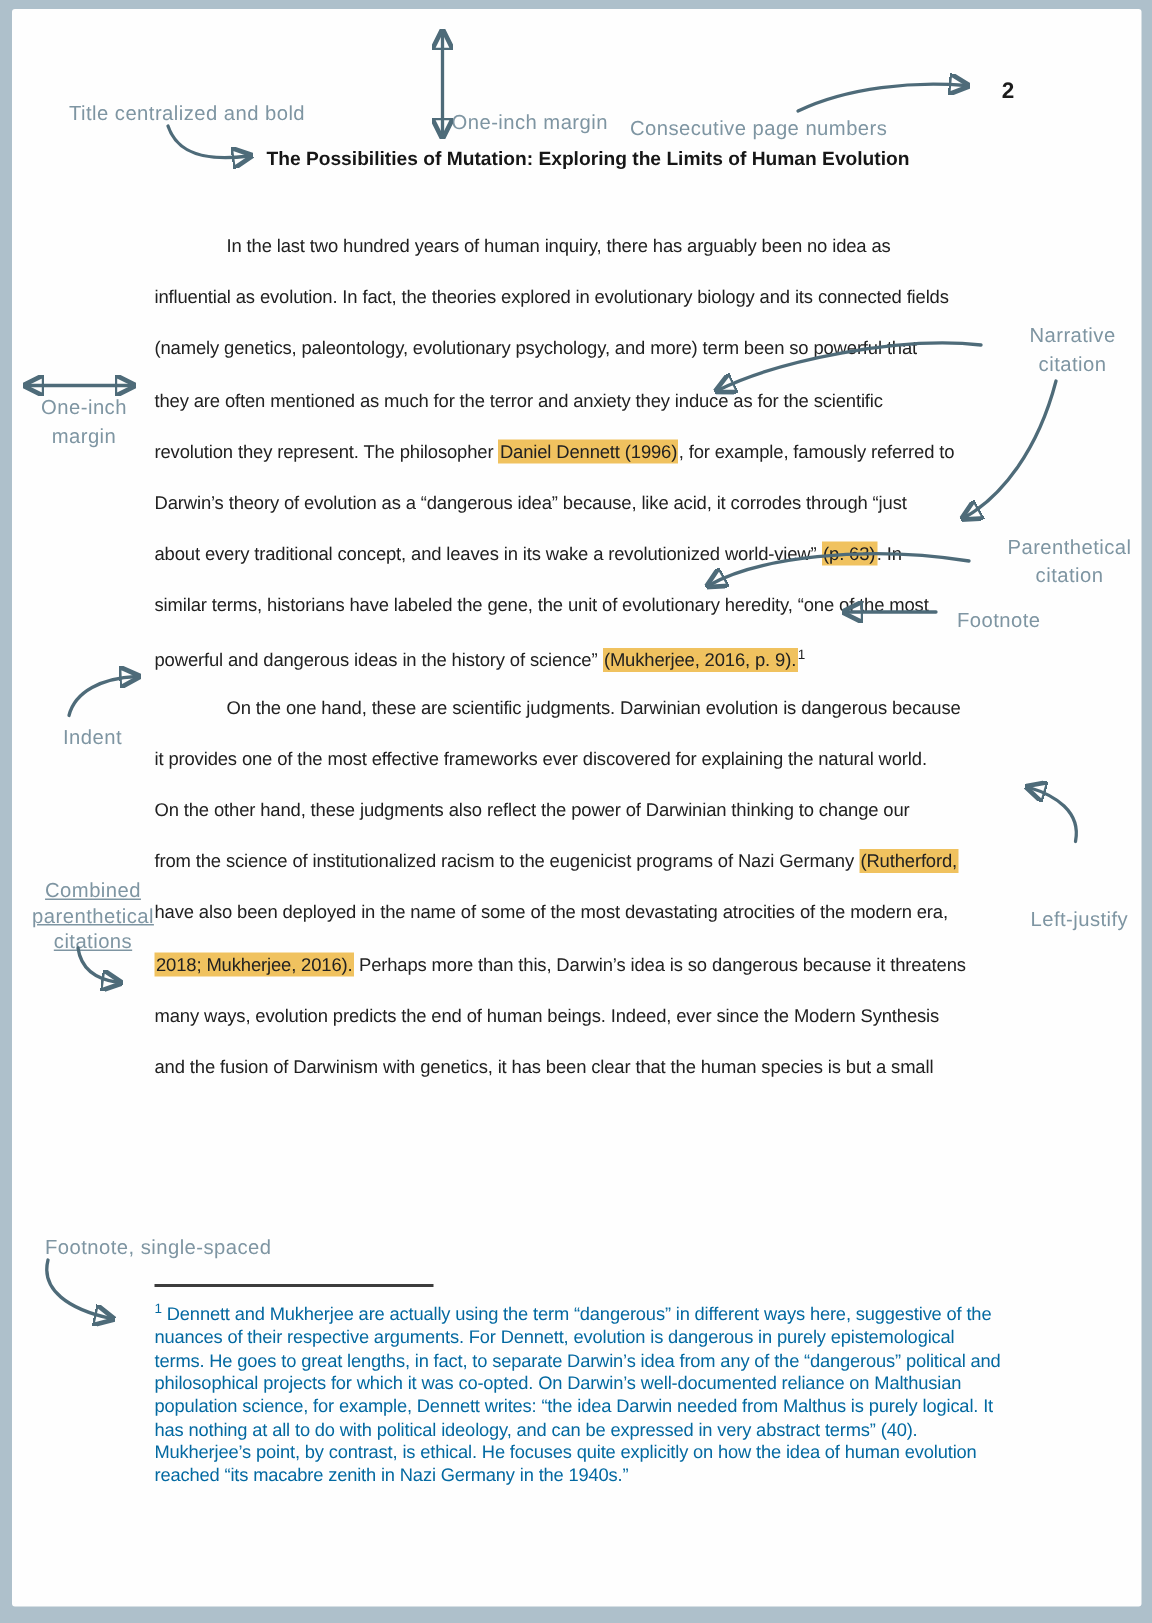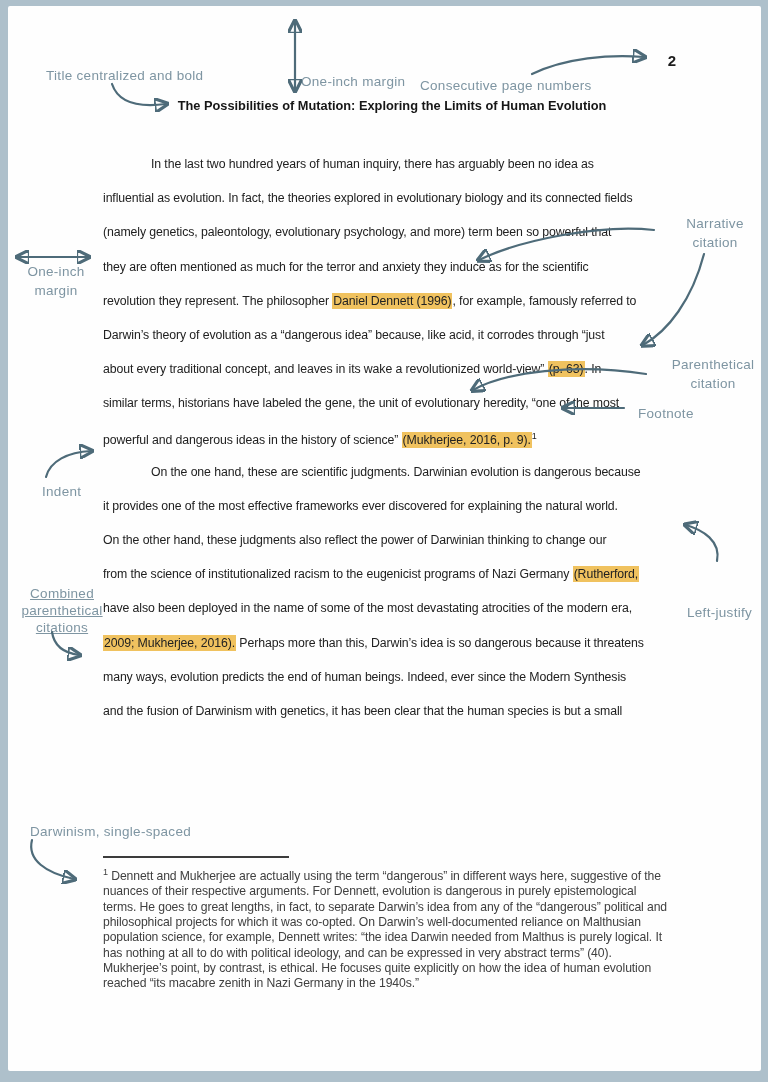--- a/index.html
+++ b/index.html
@@ -35,21 +35,21 @@
   }
   .body-line.indent { padding-left:48px; }
   .hl { background:#f0c25f; padding:1px 1px; }
   sup { font-size:9px; }
   .foot-sep {
     position:absolute; left:95px; top:850px; width:186px; height:2px;
     background:#3c3c3c;
   }
   #footnote {
     position:absolute; left:95px; top:859px; width:567px;
-    font-size:12.2px; line-height:15.3px; color:#404040; letter-spacing:-0.1px;
+    font-size:12.2px; line-height:15.3px; color:#0369a1; letter-spacing:-0.1px;
   }
   
   .anno {
     position:absolute; color:#7e95a2; font-size:13.5px; letter-spacing:0.3px;
   }
   .anno.center { text-align:center; }
   #anno-left-margin  { left:10px;  top:256px; width:76px;  line-height:19px; }
   #anno-narrative    { left:652px; top:208px; width:110px; line-height:19px; }
   #anno-parenthetical{ left:646px; top:349px; width:118px; line-height:19px; }
   #anno-combined     { left:8px;   top:579px; width:92px;  line-height:17px;text-decoration:underline; }
@@ -76,21 +76,21 @@
         <div class="body-line"><span>revolution they represent. The philosopher </span><span class="hl">Daniel Dennett (1996)</span><span>, for example, famously referred to</span></div>
         <div class="body-line"><span>Darwin’s theory of evolution as a “dangerous idea” because, like acid, it corrodes through “just</span></div>
         <div class="body-line"><span>about every traditional concept, and leaves in its wake a revolutionized world-view” </span><span class="hl">(p. 63)</span><span>. In</span></div>
         <div class="body-line"><span>similar terms, historians have labeled the gene, the unit of evolutionary heredity, “one of the most</span></div>
         <div class="body-line"><span>powerful and dangerous ideas in the history of science” </span><span class="hl">(Mukherjee, 2016, p. 9).</span><sup>1</sup></div>
         <div class="body-line indent"><span>On the one hand, these are scientific judgments. Darwinian evolution is dangerous because</span></div>
         <div class="body-line"><span>it provides one of the most effective frameworks ever discovered for explaining the natural world.</span></div>
         <div class="body-line"><span>On the other hand, these judgments also reflect the power of Darwinian thinking to change our</span></div>
         <div class="body-line"><span>from the science of institutionalized racism to the eugenicist programs of Nazi Germany </span><span class="hl">(Rutherford,</span></div>
         <div class="body-line"><span>have also been deployed in the name of some of the most devastating atrocities of the modern era,</span></div>
-        <div class="body-line"><span class="hl">2009; Mukherjee, 2016).</span><span> Perhaps more than this, Darwin’s idea is so dangerous because it threatens</span></div>
+        <div class="body-line"><span class="hl">2018; Mukherjee, 2016).</span><span> Perhaps more than this, Darwin’s idea is so dangerous because it threatens</span></div>
         <div class="body-line"><span>many ways, evolution predicts the end of human beings. Indeed, ever since the Modern Synthesis</span></div>
         <div class="body-line"><span>and the fusion of Darwinism with genetics, it has been clear that the human species is but a small</span></div>
       </div>
 
     <div class="foot-sep"></div>
     <div id="footnote"><sup>1</sup><span> Dennett and Mukherjee are actually using the term “dangerous” in different ways here, suggestive of the nuances of their respective arguments. For Dennett, evolution is dangerous in purely epistemological terms. He goes to great lengths, in fact, to separate Darwin’s idea from any of the “dangerous” political and philosophical projects for which it was co-opted. On Darwin’s well-documented reliance on Malthusian population science, for example, Dennett writes: “the idea Darwin needed from Malthus is purely logical. It has nothing at all to do with political ideology, and can be expressed in very abstract terms” (40). Mukherjee’s point, by contrast, is ethical. He focuses quite explicitly on how the idea of human evolution reached “its macabre zenith in Nazi Germany in the 1940s.”</span></div>
 
     <div class="anno" style="left:293px; top:45px;margin-top:23px;">One-inch margin</div>
     <div class="anno" style="left:38px; top:62px;">Title centralized and bold</div>
     <div class="anno" style="left:412px; top:72px;">Consecutive page numbers</div>
@@ -107,21 +107,21 @@
       <div>citation</div>
     </div>
     <div class="anno" style="left:630px; top:400px;">Footnote</div>
     <div class="anno" style="left:34px; top:478px;">Indent</div>
     <div class="anno" style="left:679px; top:563px;margin-top:36px;">Left-justify</div>
     <div class="anno center" id="anno-combined">
       <div>Combined</div>
       <div>parenthetical</div>
       <div>citations</div>
     </div>
-    <div class="anno" style="left:22px; top:818px;">Darwinism, single-spaced</div>
+    <div class="anno" style="left:22px; top:818px;">Footnote, single-spaced</div>
   </div>
 
   <svg id="arrows" viewBox="0 0 768 1082" xmlns="http://www.w3.org/2000/svg">
     <defs>
       <marker id="ah" viewBox="0 0 10 10" refX="8" refY="5" markerWidth="6.5" markerHeight="6.5" orient="auto-start-reverse">
         <path d="M0,0 L10,5 L0,10 z" fill="#4e6b79" stroke="none"></path>
       </marker>
     </defs>
     <line x1="295" y1="22" x2="295" y2="90" marker-start="url(#ah)" marker-end="url(#ah)"></line>
     <path d="M112,84 C118,102 136,108 166,104" marker-end="url(#ah)"></path>

